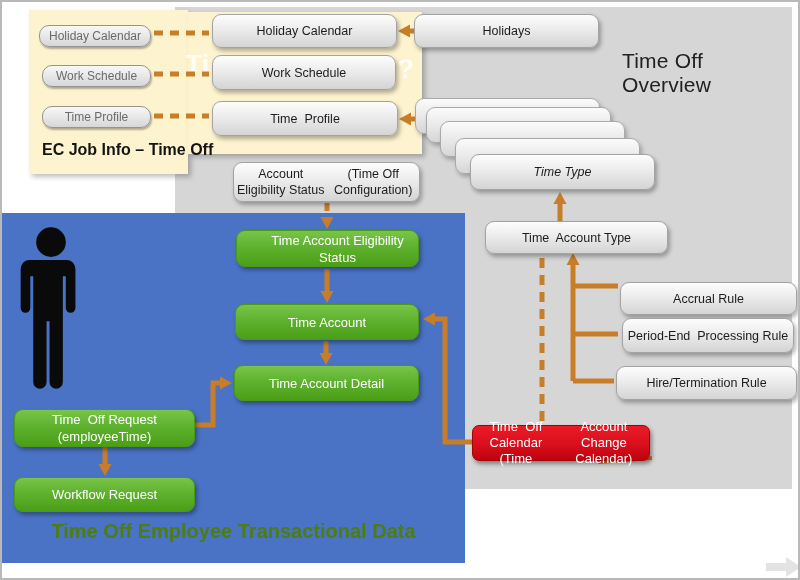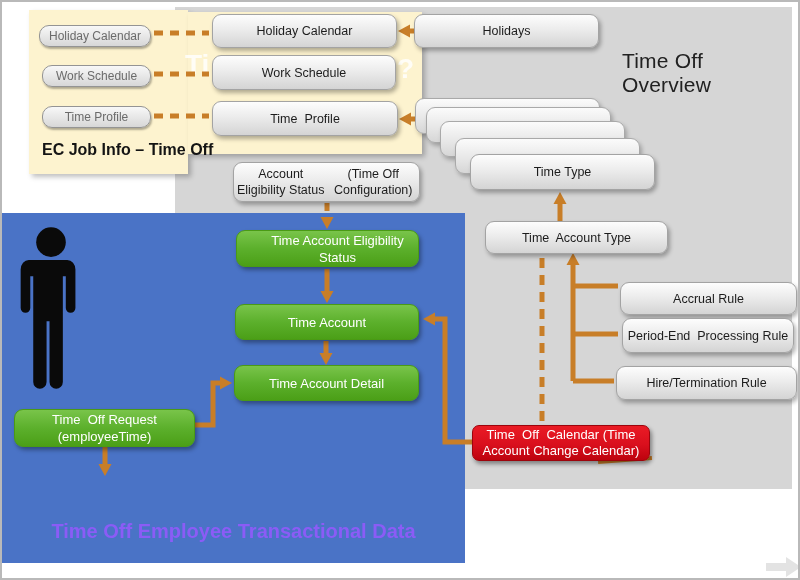--- a/index.html
+++ b/index.html
@@ -52,27 +52,27 @@
     box-shadow:2px 3px 4px rgba(0,0,0,.35);
     display:flex;flex-direction:column;align-items:center;justify-content:center;
     text-align:center;color:#ffffff;font-size:13px;line-height:17px;
   }
 
   
   .red{
     background:linear-gradient(180deg,#ea1b25 0%,#d90f1d 55%,#bd030e 100%);
     border:1px solid #9d040c;border-radius:7px;
     box-shadow:2px 3px 4px rgba(0,0,0,.4);
-    display:flex;flex-direction:column;align-items:center;justify-content:center;
+    display:flex;flex-direction:row;align-items:center;justify-content:center;
     text-align:center;color:#ffffff;font-size:13px;line-height:16px;
   }
 
   .title{color:#212121;font-size:21px;letter-spacing:.2px;}
   .ec-label{color:#141414;font-size:16px;font-weight:700;}
-  .blue-label{color:#8b5cf6;font-size:20px;font-weight:700;text-align:center;}
+  .blue-label{color:#4d7c0f;font-size:20px;font-weight:700;text-align:center;}
 
   .stub{background:#c87e28;transform:rotate(-4deg);}
   svg.wires{left:0;top:0;width:800px;height:580px;pointer-events:none;}
 </style>
 </head>
 <body>
 
 <div class="stage">
 
   <div class="abs gray-backdrop"></div>
@@ -142,21 +142,21 @@
   </div>
   <div class="abs gbox" style="left:231px;top:160px;width:187px;height:40px;flex-direction:row;">
     <span class="pre">Account Eligibility Status</span>
     <span class="pre">(Time Off Configuration)</span>
   </div>
 
   <div class="abs stack-layer" style="left:413px;top:96px;width:185px;height:36px;"></div>
   <div class="abs stack-layer" style="left:424px;top:105px;width:185px;height:36px;"></div>
   <div class="abs stack-layer" style="left:438px;top:119px;width:185px;height:36px;"></div>
   <div class="abs stack-layer" style="left:453px;top:136px;width:185px;height:36px;"></div>
-  <div class="abs gbox" style="left:468px;top:152px;width:185px;height:36px;">
+  <div class="abs gbox" style="left:468px;top:152px;width:185px;height:36px;font-style:italic;">
     <span class="pre">Time Type</span>
   </div>
 
   <div class="abs gbox" style="left:483px;top:219px;width:183px;height:33px;">
     <span class="pre">Time  Account Type</span>
   </div>
   <div class="abs gbox" style="left:618px;top:280px;width:177px;height:33px;">
     <span class="pre">Accrual Rule</span>
   </div>
   <div class="abs gbox" style="left:620px;top:316px;width:172px;height:35px;">
@@ -179,20 +179,23 @@
   <div class="abs green" style="left:233px;top:302px;width:184px;height:36px;">
     <span class="pre">Time Account</span>
   </div>
   <div class="abs green" style="left:12px;top:407px;width:181px;height:38px;">
     <span class="pre">Time  Off Request</span>
     <span class="pre">(employeeTime)</span>
   </div>
   <div class="abs green" style="left:232px;top:363px;width:185px;height:36px;">
     <span class="pre">Time Account Detail</span>
   </div>
+  <div class="abs green" style="left:12px;top:475px;width:181px;height:35px;">
+    <span class="pre">Workflow Request</span>
+  </div>
 
   <div class="abs stub" style="left:596px;top:456px;width:54px;height:4px;"></div>
   <div class="abs red" style="left:470px;top:423px;width:178px;height:36px;">
     <span class="pre">Time  Off  Calendar (Time</span>
     <span class="pre">Account Change Calendar)</span>
   </div>
 
   <div class="abs blue-label" style="left:0;top:518px;width:463px;">Time Off Employee Transactional Data</div>
 
   <svg class="abs" style="left:764px;top:554px;width:36px;height:22px;" viewBox="0 0 36 22">

